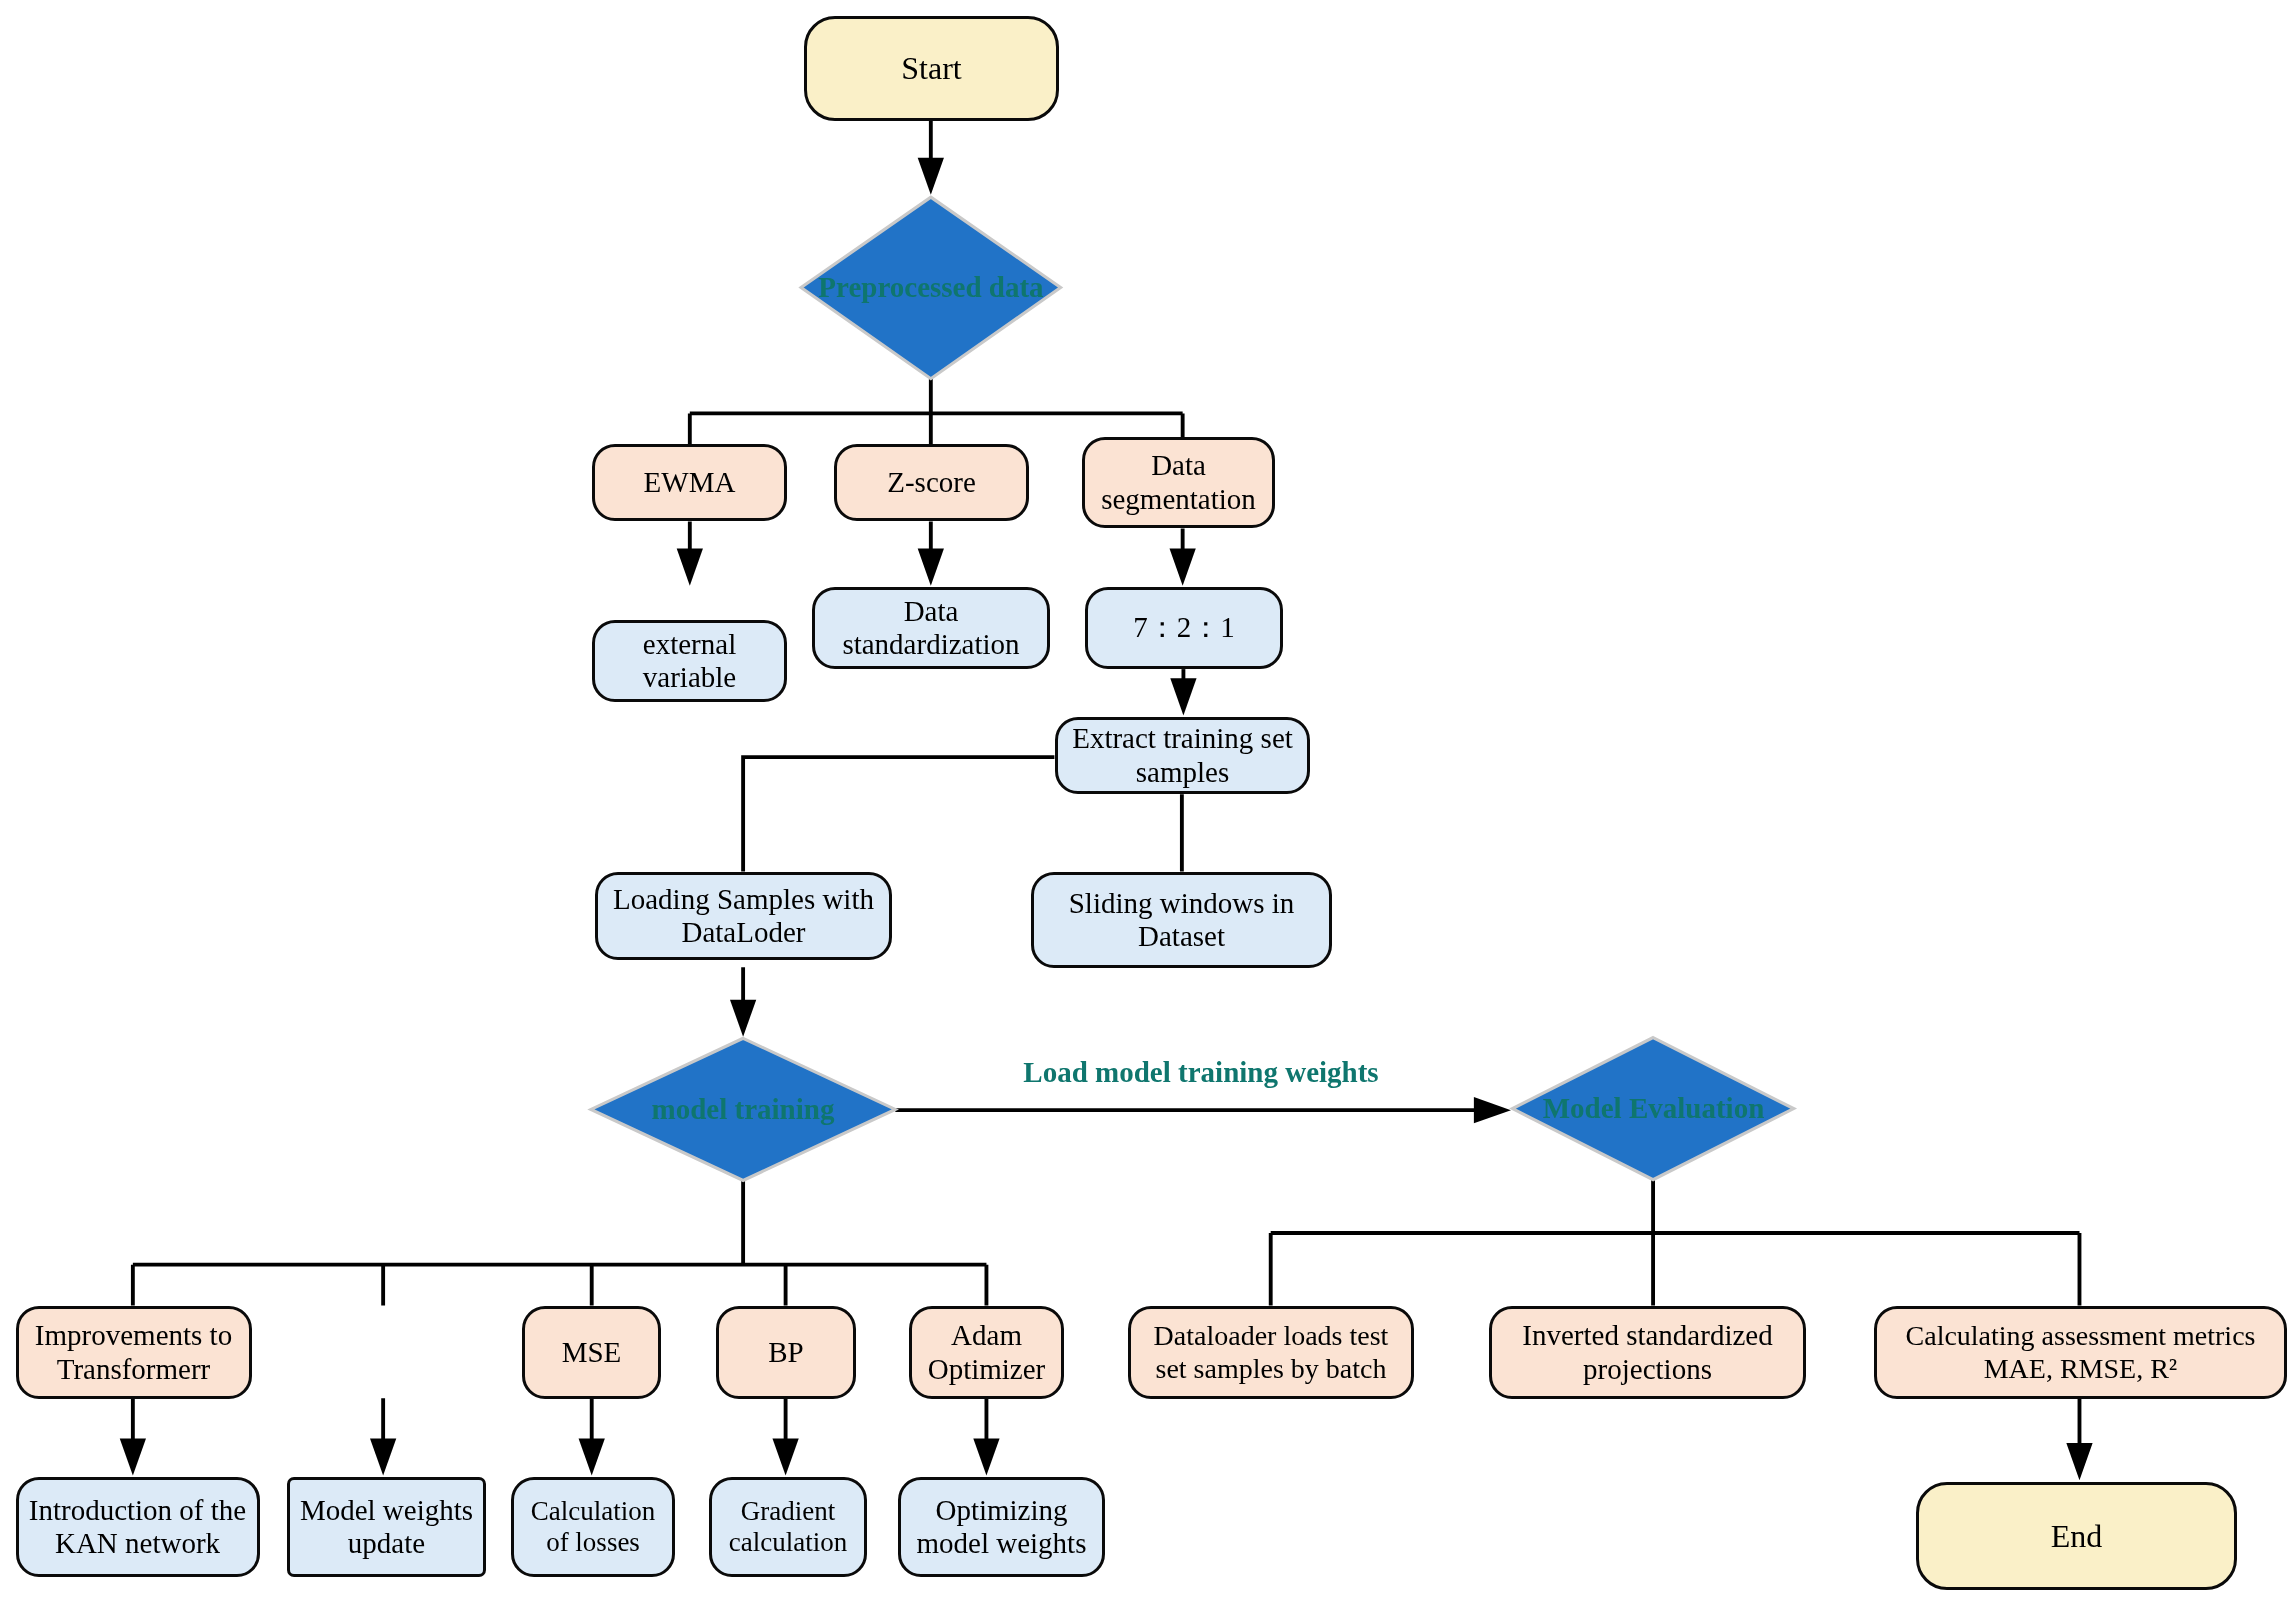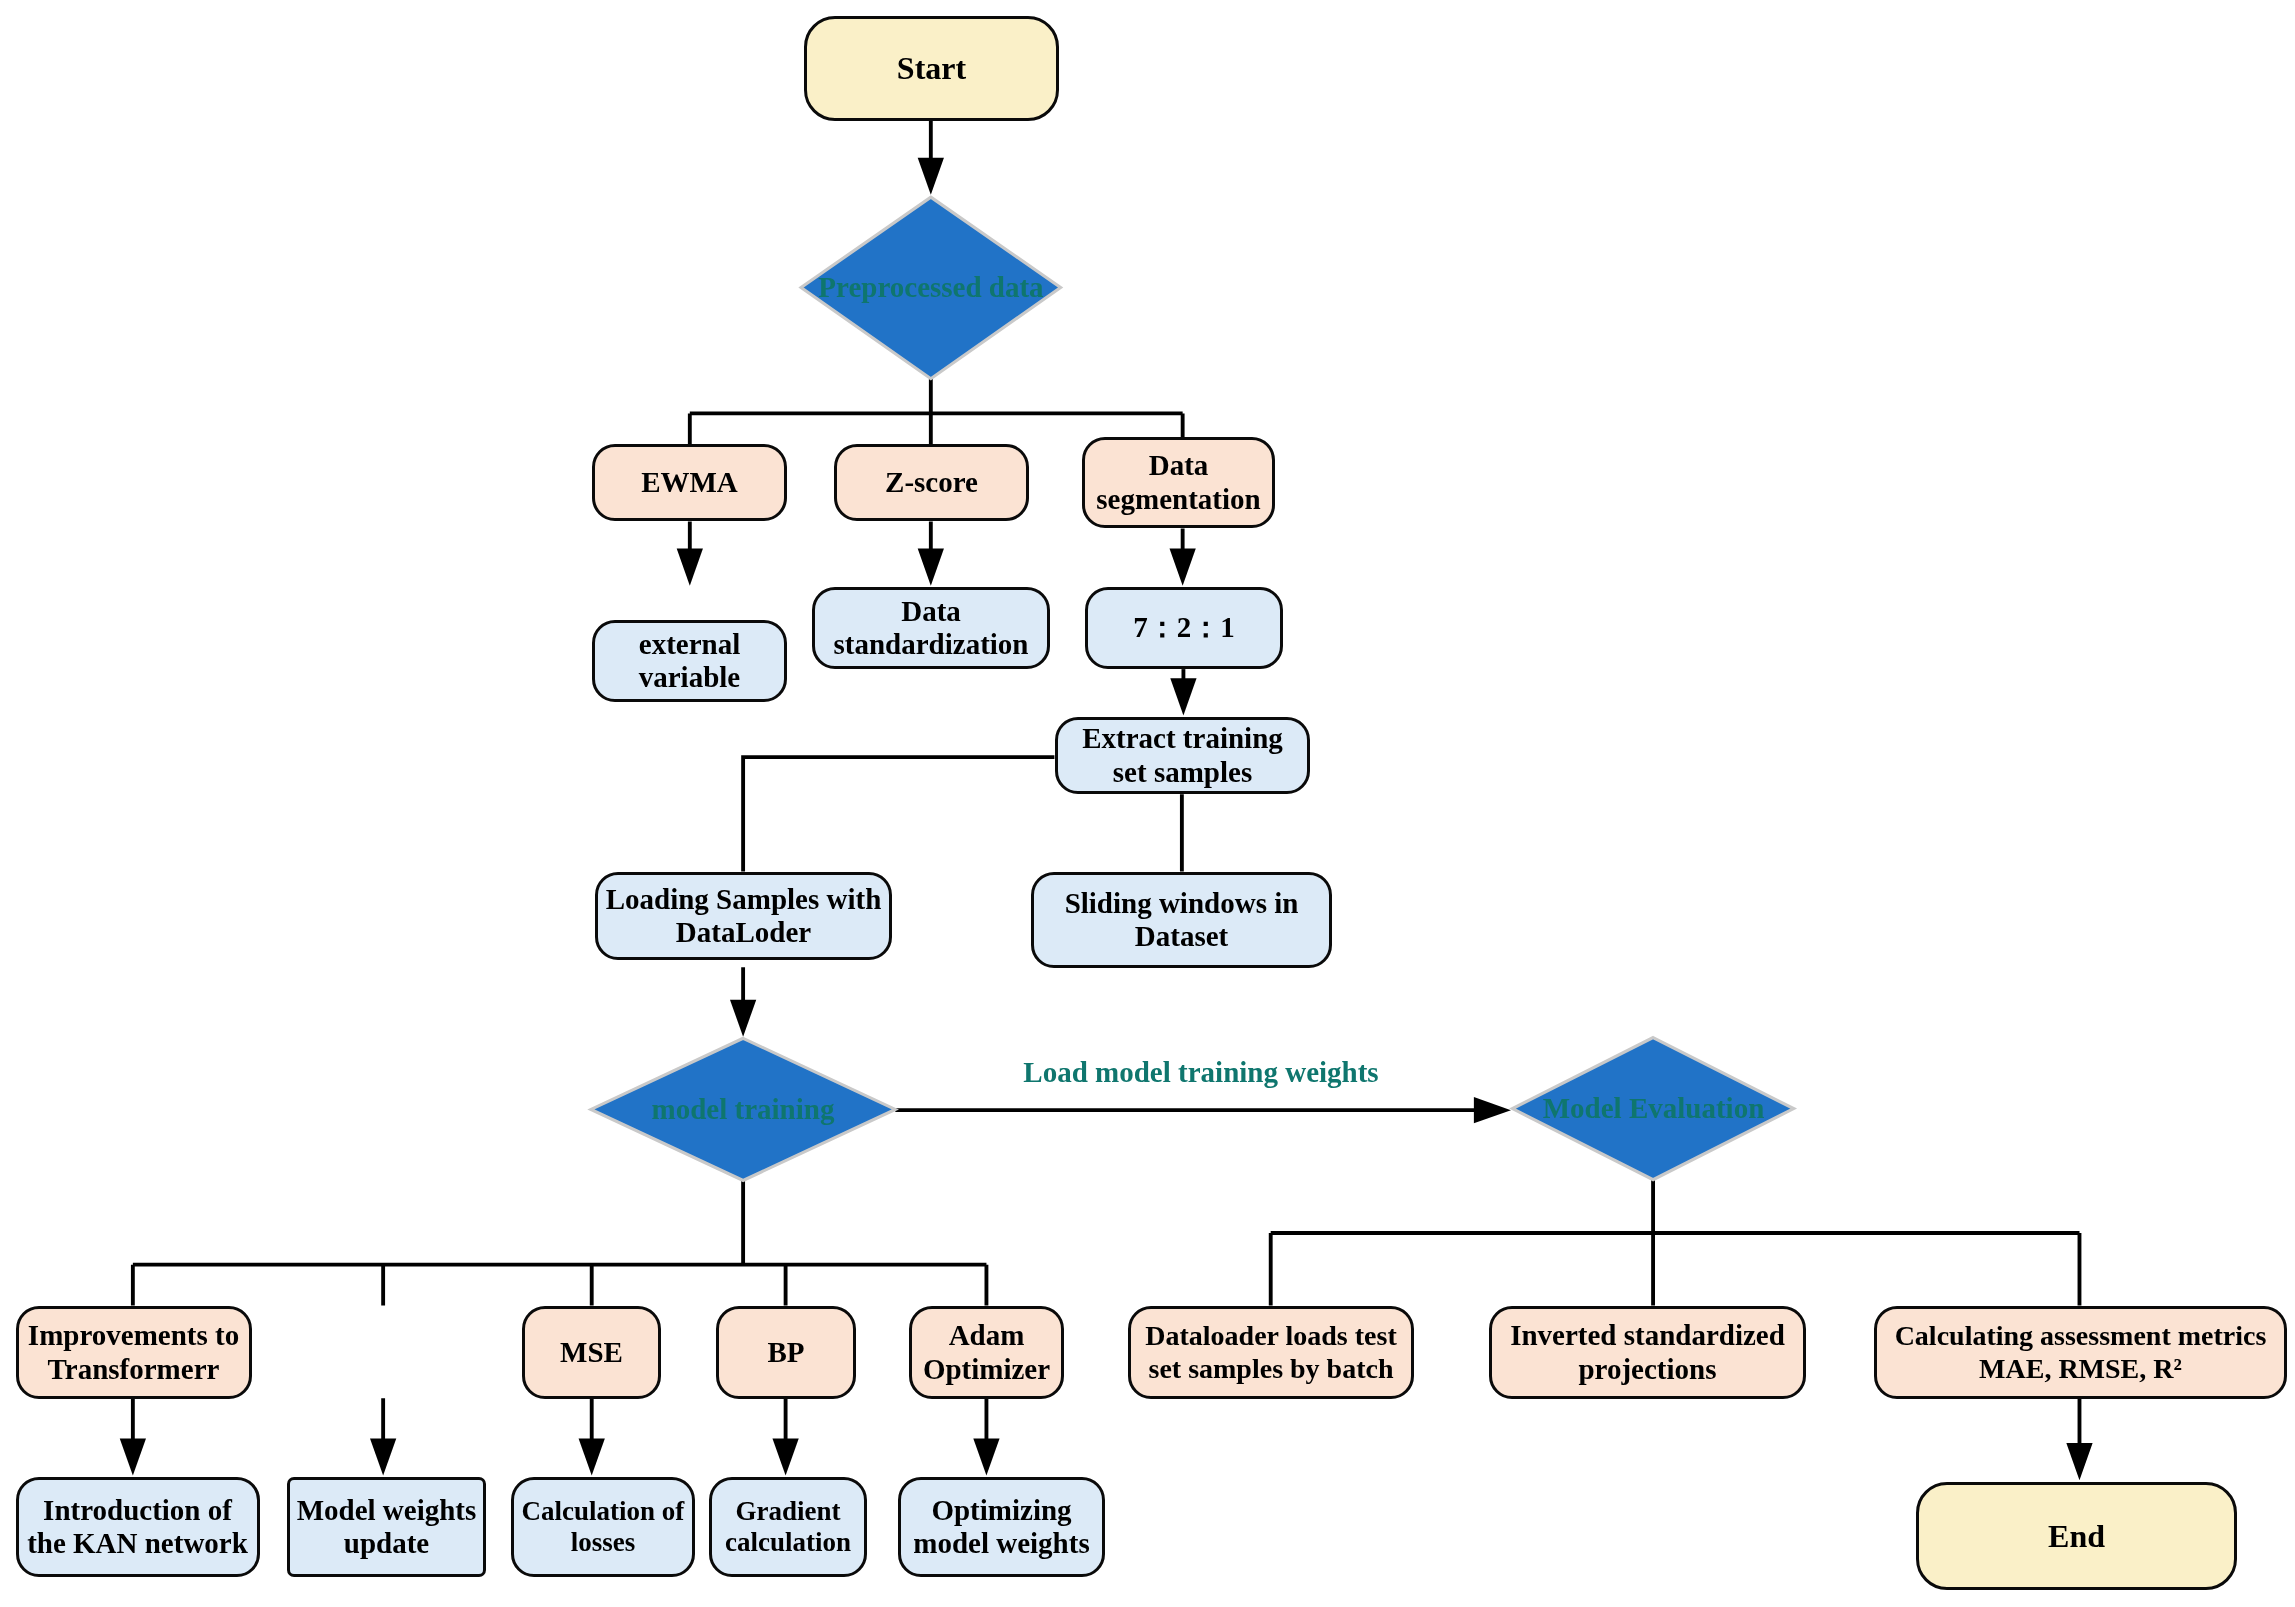--- a/index.html
+++ b/index.html
@@ -28,21 +28,21 @@
     stroke:var(--decision-stroke,#c9c9c9);
     stroke-width:4;
   }
   .node{
     position:absolute;
     box-sizing:border-box;
     display:flex;
     align-items:center;
     justify-content:center;
     text-align:center;
-    font-weight:bold;
+    font-weight:normal;
     color:#000;
     font-size:29px;
     line-height:1.15;
     border:3.9px solid #0a0a0a;
     border-radius:23px;
     padding:1.5px 6.2px;
   }
   .terminal{ background:var(--terminal-fill,#faf0c8); border-radius:31px; font-size:32px; }
   .process{ background:var(--process-fill,#fbe3d3); }
   .data{ background:var(--data-fill,#dceaf7); }
@@ -73,21 +73,21 @@
   #n-improvements{left:15.5px;top:1306px;width:236px;height:93px;}
   #n-minibatch{left:291px;top:1306px;width:185px;height:93px;}
   #n-mse{left:522px;top:1306px;width:139px;height:93px;}
   #n-bp{left:716px;top:1306px;width:140px;height:93px;}
   #n-adam{left:909px;top:1306px;width:155px;height:93px;}
   #n-dataloader{left:1128px;top:1306px;width:286px;height:93px;}
   #n-inverted{left:1489px;top:1306px;width:317px;height:93px;}
   #n-metrics{left:1874px;top:1306px;width:413px;height:93px;}
   #n-introkan{left:15.5px;top:1477px;width:244px;height:100px;}
   #n-mwu{left:287px;top:1477px;width:199px;height:100px;border-radius:7px;}
-  #n-losses{left:511px;top:1477px;width:184px;height:100px;}
+  #n-losses{left:511px;top:1477px;width:164px;height:100px;}
   #n-gradient{left:709px;top:1477px;width:158px;height:100px;}
   #n-optimizing{left:898px;top:1477px;width:207px;height:100px;}
   #n-end{left:1916px;top:1482px;width:321px;height:108px;}
   
   #l-preprocessed{left:801px;top:241px;width:260px;height:93px;}
   #l-training{left:591px;top:1063px;width:304px;height:93px;}
   #l-eval{left:1513px;top:1062px;width:281px;height:93px;}
   
   #edge-label{left:1004px;top:1051px;width:394px;height:43px;}
 </style>

